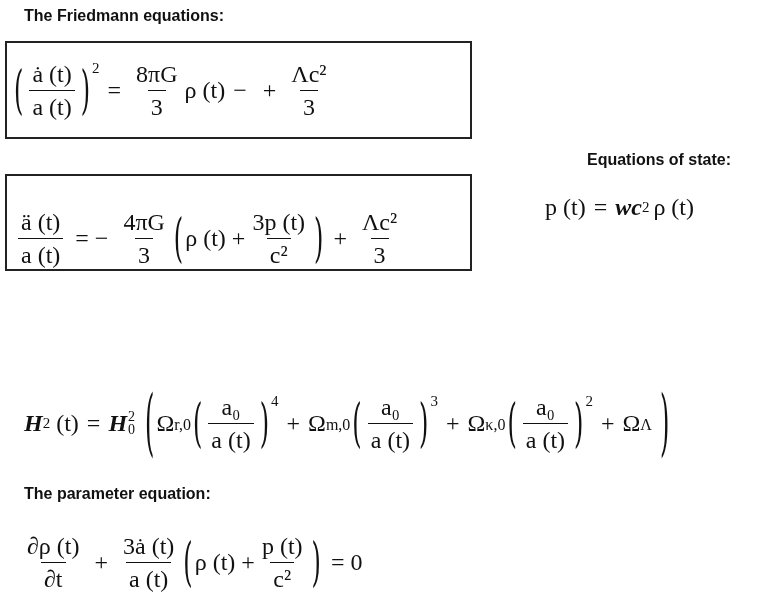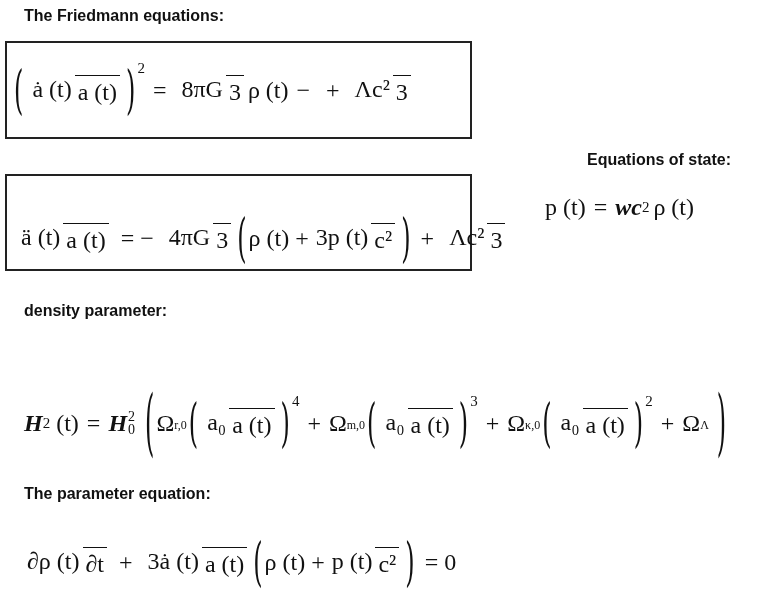--- a/index.html
+++ b/index.html
@@ -1,38 +1,37 @@
 <!DOCTYPE html>
 <html><head>
 <meta charset="utf-8">
 <style>
   html, body { margin:0; padding:0; background:#ffffff; }
   body { width:768px; height:595px; position:relative; overflow:hidden; color:#111; }
   .heading { position:absolute; font-family:"Liberation Sans", sans-serif; font-weight:bold; font-size:16px; line-height:20px; color:#111; }
   .math { font-family:"Liberation Serif", "DejaVu Serif", serif; font-size:24px; color:#111; }
   .box { position:absolute; border:2px solid #222; box-sizing:border-box; }
   .eq { position:absolute; display:flex; align-items:center; white-space:nowrap; }
-  .frac { display:inline-flex; align-items:center; margin:0 4px; vertical-align:middle; }
+  .frac { display:inline-flex; flex-direction:column; align-items:center; margin:0 4px; vertical-align:middle; }
   .frac .num { padding:0 3px 2px 3px; line-height:28px; }
   .frac .den { padding:2px 3px 0 3px; line-height:28px; border-top:1.6px solid #111; }
   .paren { font-weight:200; transform:scaleY(2.2); display:inline-block; margin:0 2px; font-family:"DejaVu Serif", serif; }
   .paren.big { transform:scaleY(3.0); }
   .op { margin:0 8px; }
   .sup { font-size:15px; position:relative; top:-22px; }
   .supsm { font-size:15px; vertical-align:super; }
-  .sub { font-size:12px; vertical-align:sub; position:relative; top:2px; }
+  .sub { font-size:16px; vertical-align:sub; position:relative; top:2px; }
   i { font-style:italic;font-weight:bold; }
 </style>
 </head>
 <body>
 
 <div class="heading" style="left:24px;top:6px;">The Friedmann equations:</div>
 <div class="heading" style="left:543px;top:150px;margin-left:44px;">Equations of state:</div>
 <div class="heading" style="left:24px;top:301px;">
-  <div>density parameter:</div>
 </div>
 <div class="heading" style="left:24px;top:484px;">The parameter equation:</div>
 
 <div class="box" style="left:5px;top:41px;width:467px;height:98px;"></div>
 <div class="eq math" style="left:12px;top:48px;height:84px;">
   <span class="paren">(</span>
   <span class="frac">
     <span class="num">ȧ (t)</span>
     <span class="den">a (t)</span>
   </span>

